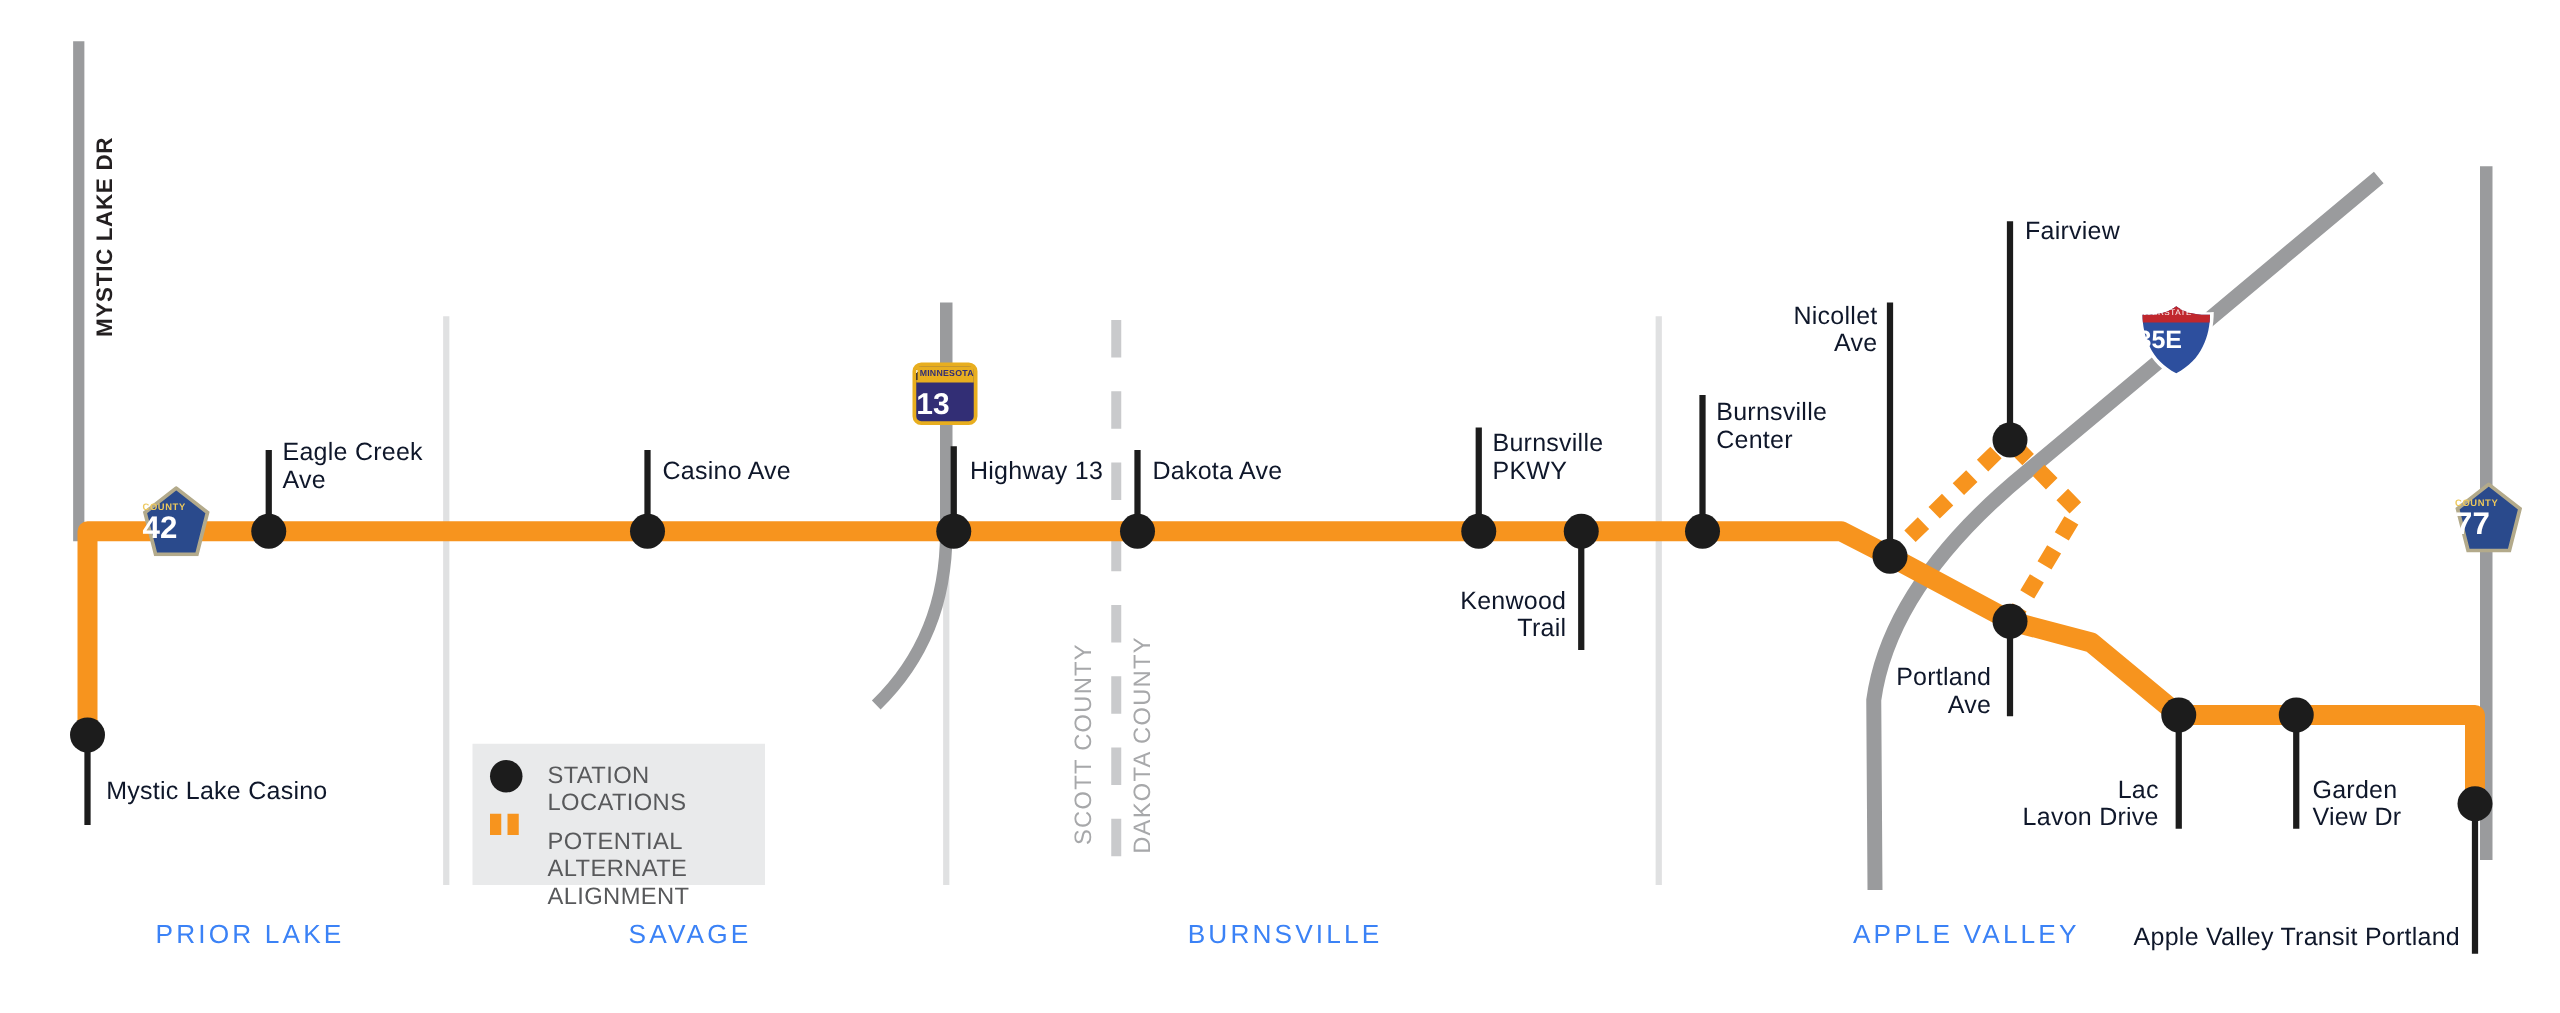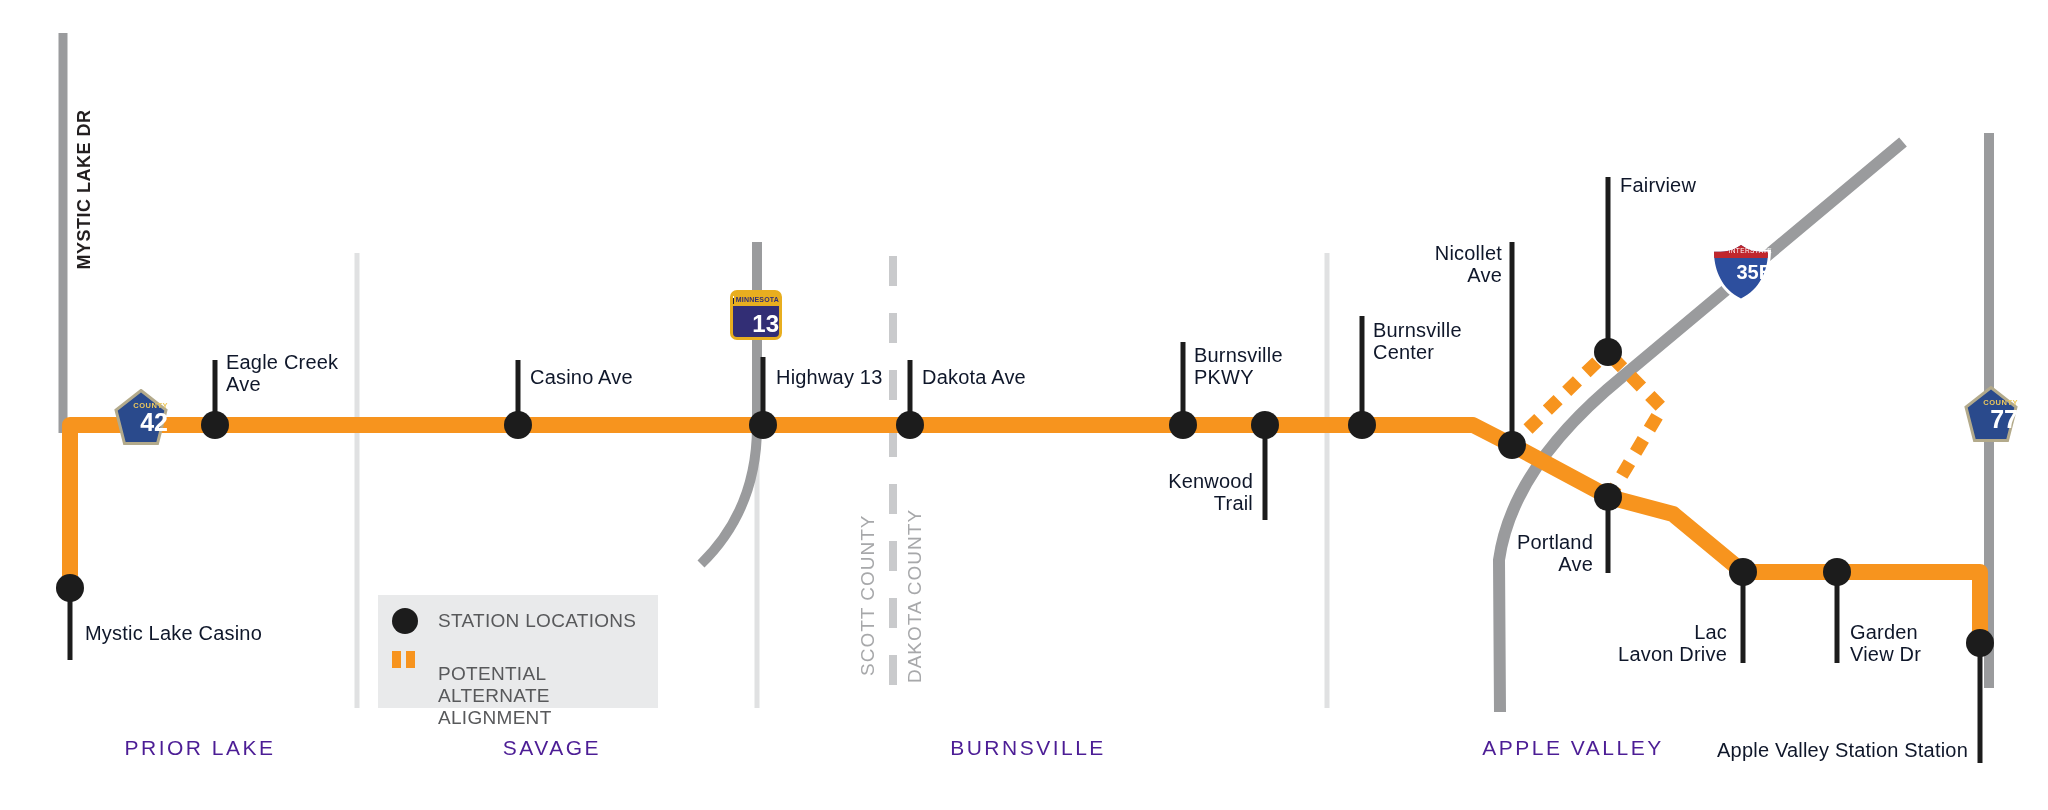--- a/index.html
+++ b/index.html
@@ -3,37 +3,37 @@
 <meta charset="utf-8">
 <style>
   html,body{margin:0;padding:0;background:#fff;}
   .map{position:relative;width:2048px;height:810px;background:#ffffff;overflow:hidden;
        font-family:"Liberation Sans", sans-serif;}
   .lyr{position:absolute;left:0;top:0;}
   
   .stlab{position:absolute;font-size:20px;line-height:22px;color:#0f172a;
          white-space:pre-line;letter-spacing:.2px;}
   .ralign{text-align:right;}
-  .city{position:absolute;font-size:21px;color:#4c1d95;letter-spacing:2.5px;
+  .city{position:absolute;font-size:21px;color:#3b82f6;letter-spacing:2.5px;
         transform:translateX(-50%);white-space:nowrap;}
   .rot{position:absolute;transform:rotate(-90deg);white-space:nowrap;}
   .countylab{font-size:19px;color:#A7A8AA;letter-spacing:1px;}
   .roadlab{font-size:18px;font-weight:600;color:#231F20;letter-spacing:.5px;}
   
-  .legend{position:absolute;left:378px;top:595px;width:280px;height:113px;
+  .legend{position:absolute;left:378px;top:595px;width:234px;height:113px;
           background:#E9EAEB;}
   .leg-row{position:absolute;left:14px;display:flex;align-items:flex-start;}
   .leg-dot{width:26px;height:26px;border-radius:50%;background:#1C1C1C;flex:0 0 auto;}
   .leg-dashes{display:flex;gap:5px;margin-top:4px;flex:0 0 auto;width:26px;}
   .leg-dash{width:9px;height:17px;background:#F7941E;}
   .leg-text{font-size:19px;line-height:22px;color:#58595B;letter-spacing:.3px;
             margin-left:20px;white-space:pre-line;margin-top:16px;}
   
   .shield{position:absolute;}
-  .shield .cap, .shield .num{position:absolute;left:0;width:100%;text-align:right;color:#fff;}
+  .shield .cap, .shield .num{position:absolute;left:0;width:100%;text-align:left;color:#fff;}
   .pent .cap{top:12px;font-size:7.5px;font-weight:700;color:#EDC85C;letter-spacing:.5px;}
   .pent .num{top:19px;font-size:25px;font-weight:700;}
   .mn13{width:52px;height:50px;background:#322E75;border:3px solid #E8AE1F;
         border-radius:7px;box-sizing:border-box;}
   .mn13 .banner{position:absolute;left:0;top:0;width:100%;height:13px;background:#E8AE1F;
         display:flex;align-items:center;justify-content:center;gap:2px;}
   .mn13 .flag{width:8px;height:8px;background:linear-gradient(135deg,#ffffff 0 30%,#1B1B3A 30%);}
   .mn13 .cap{position:static;font-size:7px;font-weight:700;color:#322E75;letter-spacing:.2px;}
   .mn13 .num{top:17px;font-size:24px;font-weight:700;}
   .i35e .cap{top:6px;font-size:6.5px;letter-spacing:.4px;}
@@ -150,21 +150,21 @@
 Center</div>
   <div class="stlab ralign" style="left:1352px;top:242px;width:150px;text-align:right;">Nicollet
 Ave</div>
   <div class="stlab" style="left:1620px;top:174px;">Fairview</div>
   <div class="stlab ralign" style="left:1443px;top:531px;width:150px;">Portland
 Ave</div>
   <div class="stlab ralign" style="left:1567px;top:621px;width:160px;">Lac
 Lavon Drive</div>
   <div class="stlab" style="left:1850px;top:621px;">Garden
 View Dr</div>
-  <div class="stlab ralign" style="left:1668px;top:739px;width:300px;">Apple Valley Station Station</div>
+  <div class="stlab ralign" style="left:1668px;top:739px;width:300px;">Apple Valley Transit Portland</div>
 
   <div class="rot roadlab" style="left:9px;top:184px;width:150px;text-align:center;">MYSTIC LAKE DR</div>
   <div class="rot countylab" style="left:793px;top:590px;width:150px;text-align:center;">SCOTT COUNTY</div>
   <div class="rot countylab" style="left:825px;top:585px;width:180px;text-align:center;">DAKOTA COUNTY</div>
 
   <div class="city" style="left:200px;top:736px;">PRIOR LAKE</div>
   <div class="city" style="left:552px;top:736px;">SAVAGE</div>
   <div class="city" style="left:1028px;top:736px;">BURNSVILLE</div>
   <div class="city" style="left:1573px;top:736px;">APPLE VALLEY</div>
 

